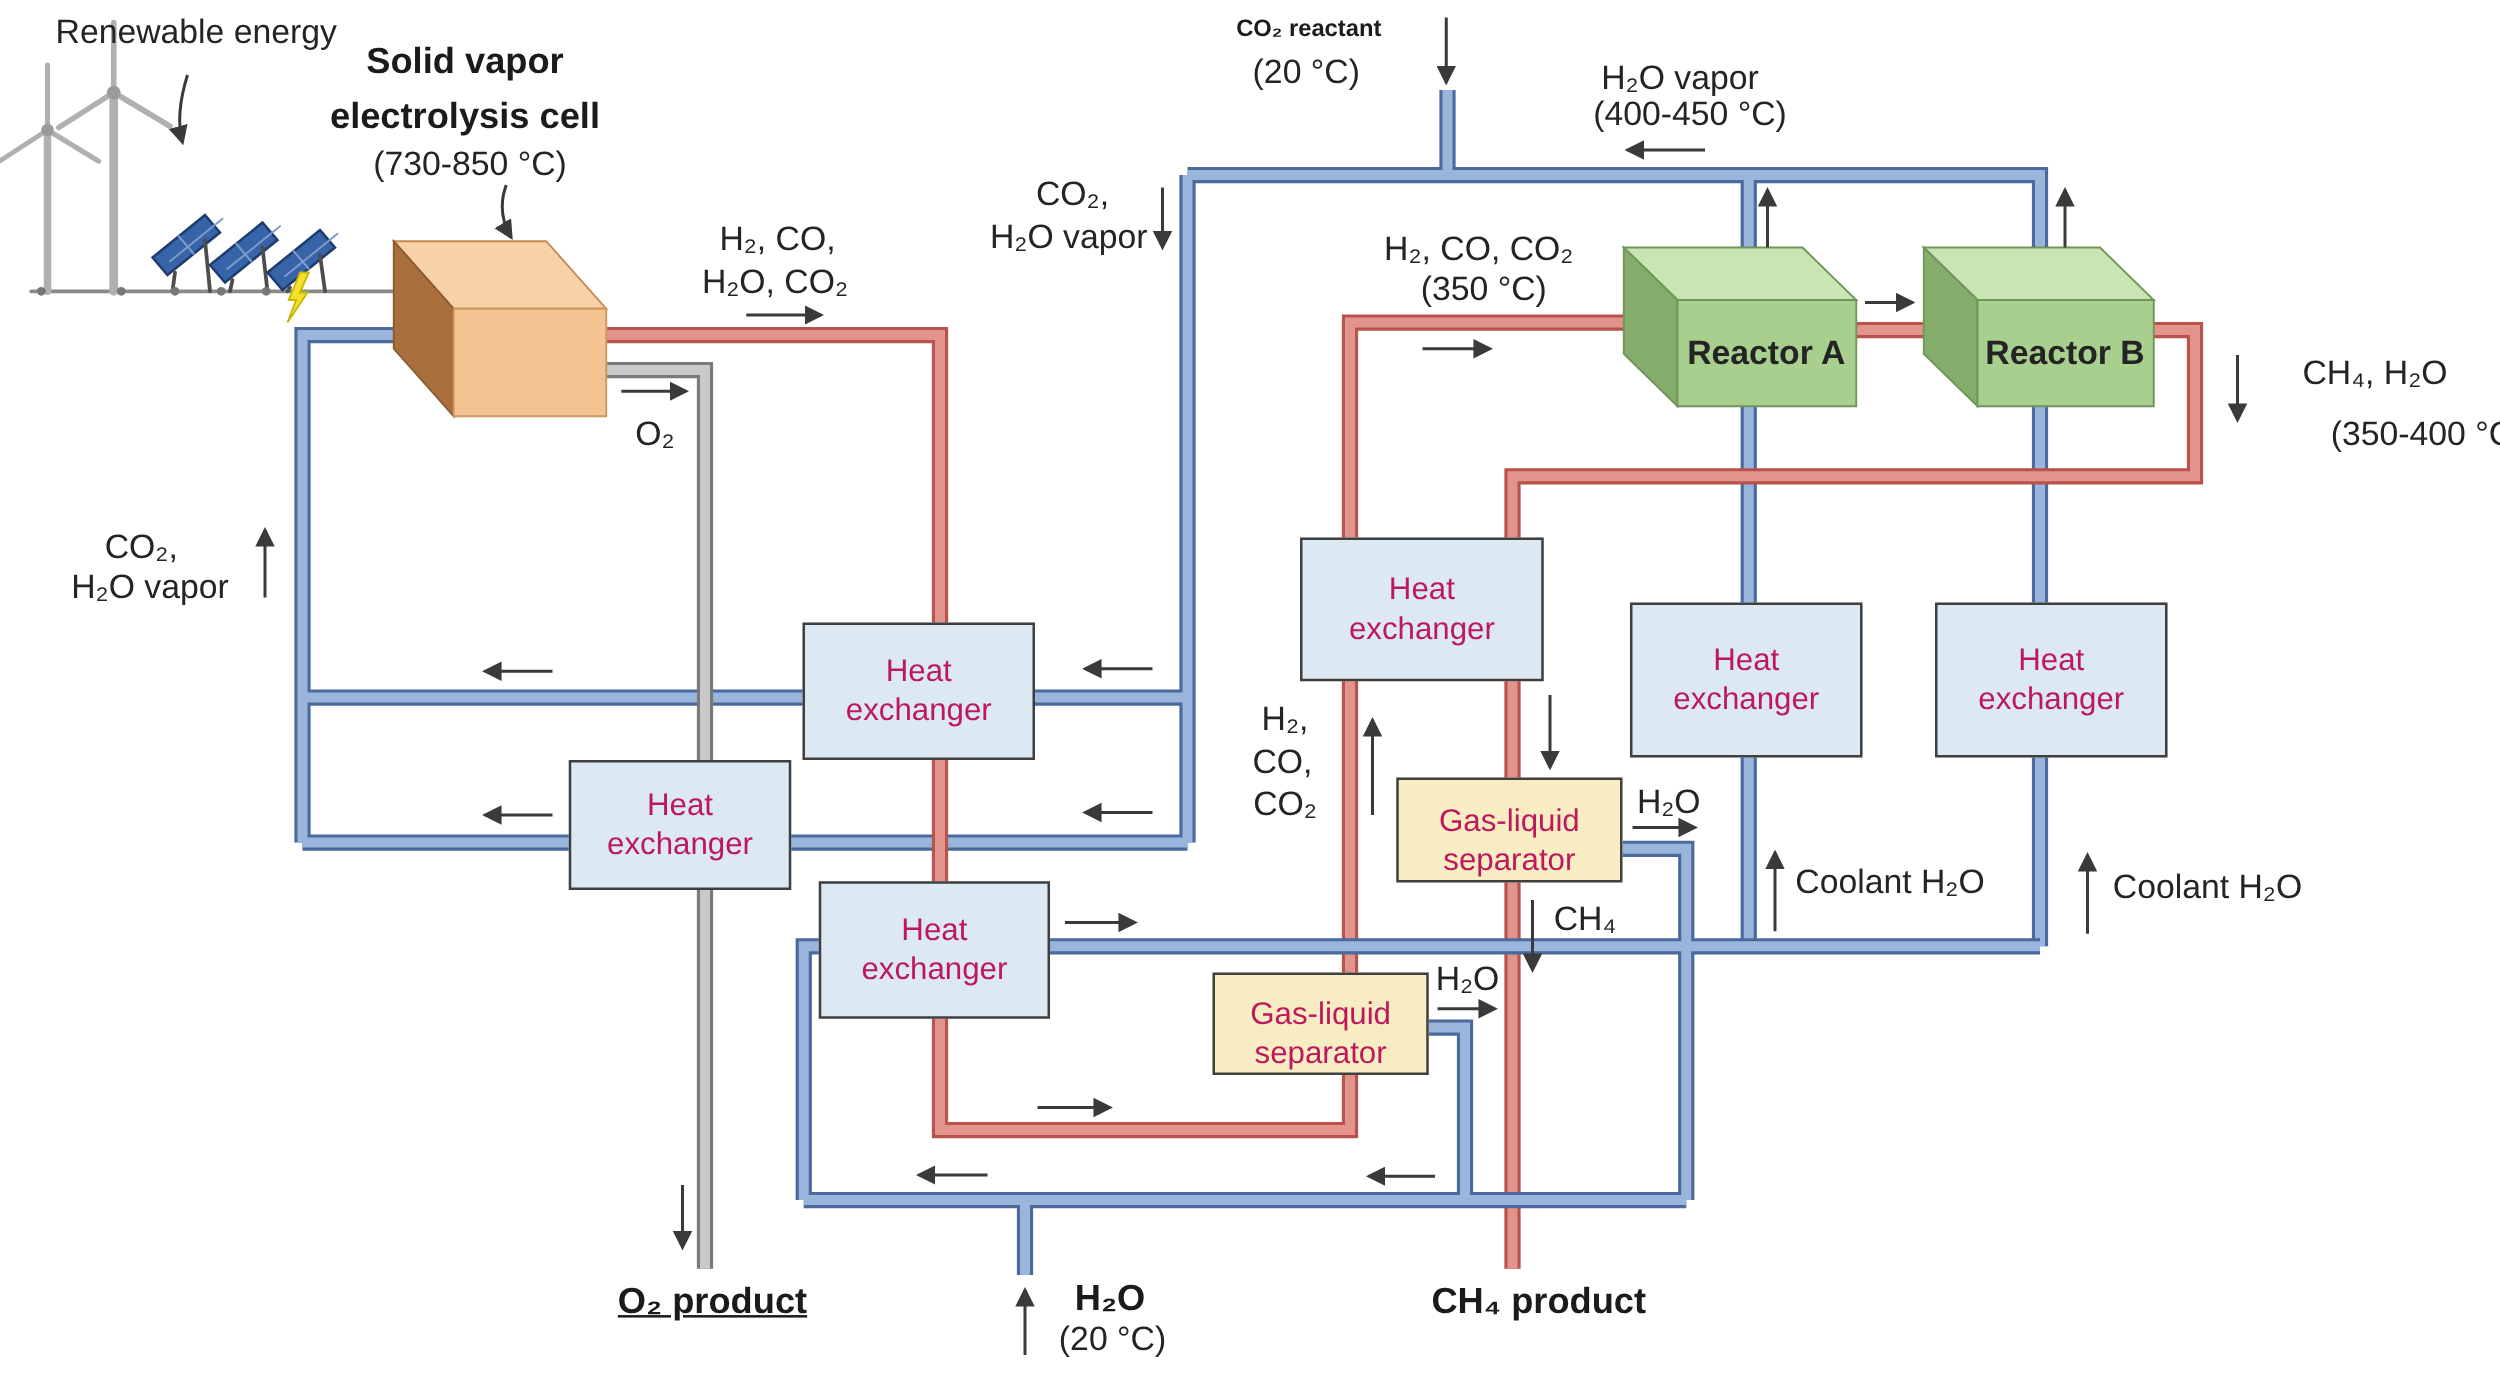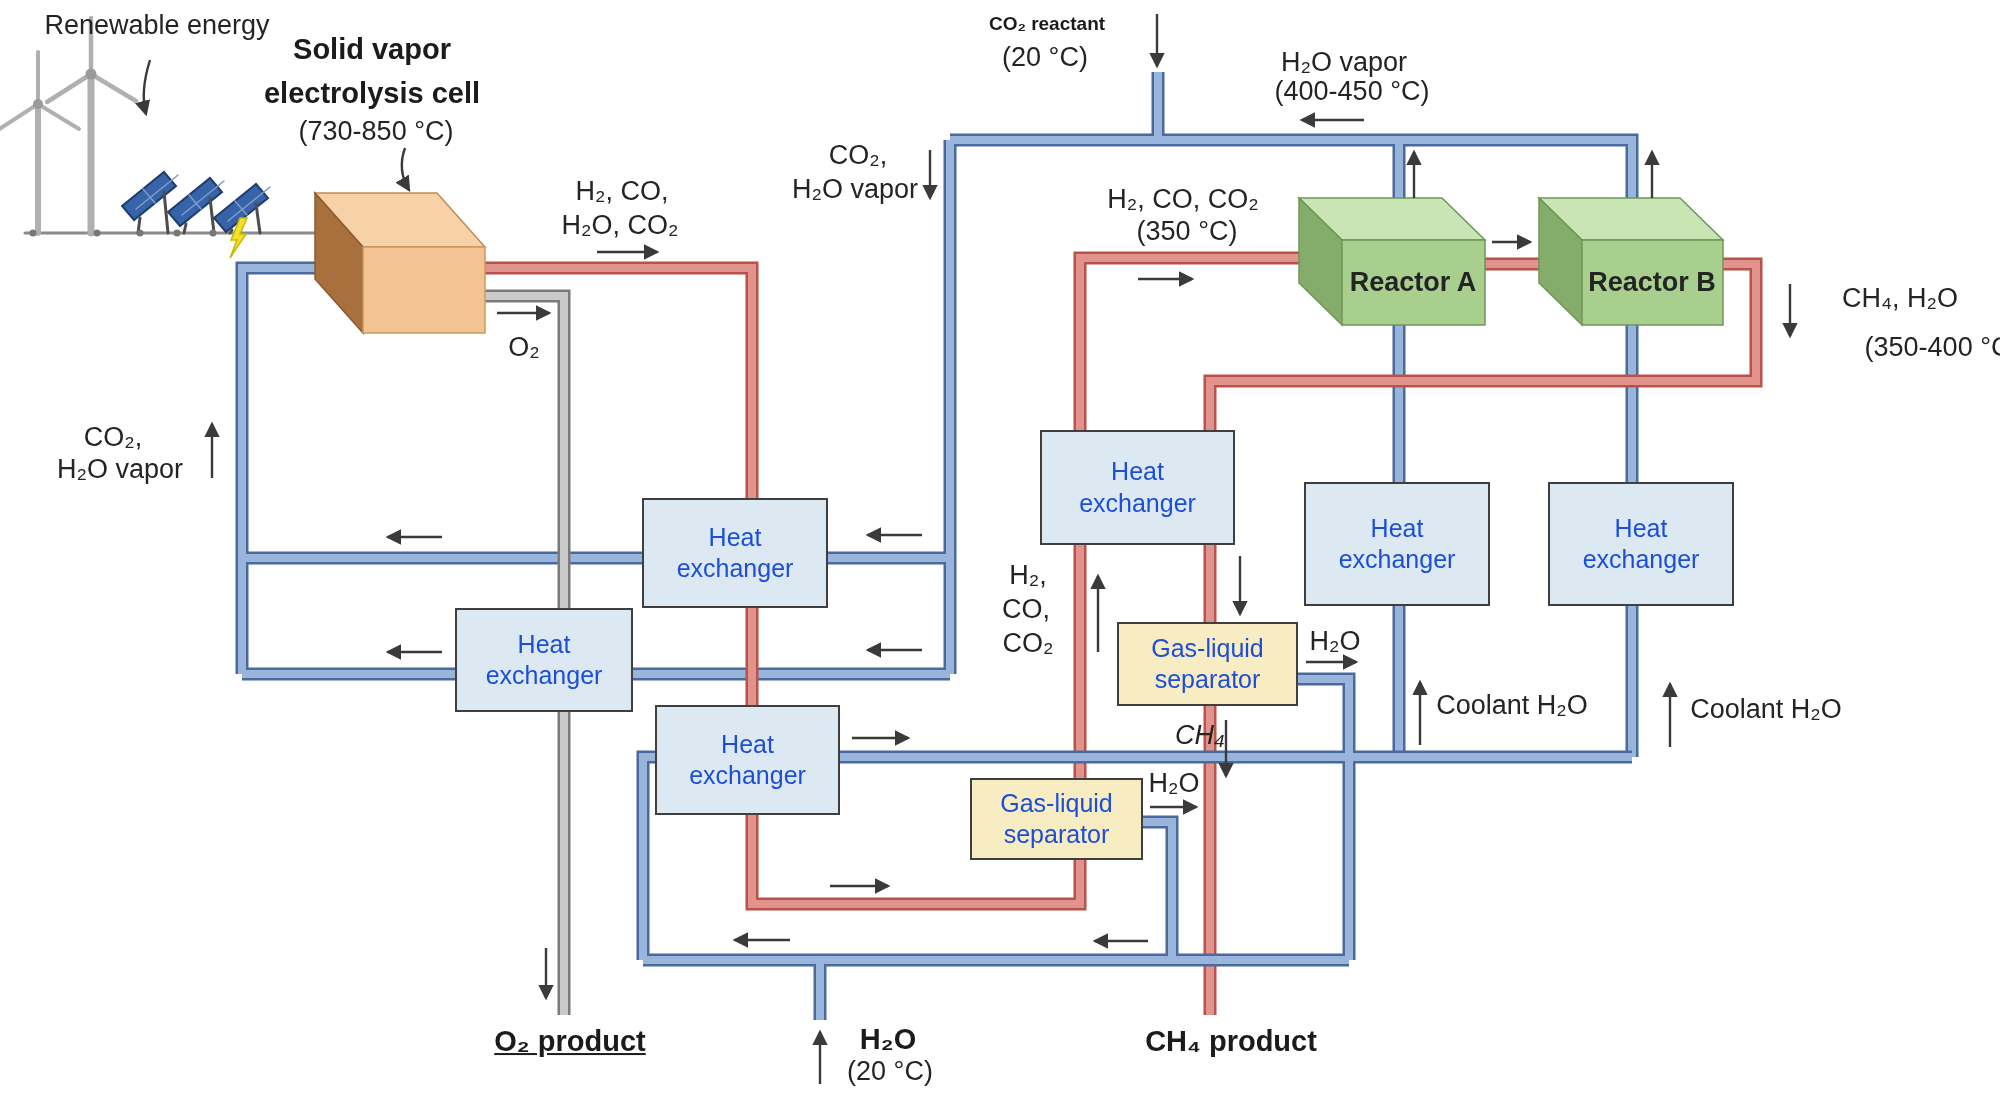--- a/index.html
+++ b/index.html
@@ -5,23 +5,23 @@
   html,body{margin:0;padding:0;background:#ffffff;}
   #canvas{position:relative;width:2000px;height:1105px;background:#ffffff;overflow:hidden;
           font-family:"Liberation Sans", sans-serif;}
   #pipes{position:absolute;left:0;top:0;z-index:1;}
   .lb{position:absolute;transform:translate(-50%,-50%);font-size:27px;color:#242424;
       white-space:nowrap;z-index:3;line-height:1.1;}
   .b{font-weight:bold;color:#1b1b1b;}
   .big{font-size:29px;}
   .box{position:absolute;z-index:4;border:2px solid #3f3f3f;display:flex;flex-direction:column;
        align-items:center;justify-content:center;text-align:center;font-size:25px;line-height:1.25;
-       color:#1d4ed8;box-sizing:border-box;}
+       color:#be185d;box-sizing:border-box;}
   .hx{background:#dce9f3;}
-  .sep{background:#f8ecc3;}
+  .sep{background:#f8ecc3;justify-content:flex-end;}
   .rlabel{z-index:5;font-weight:bold;font-size:27px;}
 </style>
 </head>
 <body>
 
 <div id="canvas">
 
 <svg id="pipes" width="2000" height="1105" viewBox="0 0 2000 1105">
   <defs>
     <marker id="ah" viewBox="0 0 10 10" refX="8.5" refY="5" markerWidth="6.5" markerHeight="6.5" orient="auto">
@@ -233,21 +233,21 @@
 <div class="lb" style="left:1183px;top:200px;">H₂, CO, CO₂</div>
 <div class="lb" style="left:1187px;top:232px;">(350 °C)</div>
 <div class="lb rlabel" style="left:1413px;top:283px;">Reactor A</div>
 <div class="lb rlabel" style="left:1652px;top:283px;">Reactor B</div>
 <div class="lb" style="left:1900px;top:299px;">CH₄, H₂O</div>
 <div class="lb" style="left:1903px;top:348px;margin-left:39px;">(350-400 °C)</div>
 <div class="lb" style="left:1028px;top:576px;">H₂,</div>
 <div class="lb" style="left:1026px;top:610px;">CO,</div>
 <div class="lb" style="left:1028px;top:644px;">CO₂</div>
 <div class="lb" style="left:1335px;top:642px;">H₂O</div>
-<div class="lb" style="left:1200px;top:736px;font-style:italic;">CH₄</div>
+<div class="lb" style="left:1268px;top:736px;">CH₄</div>
 <div class="lb" style="left:1174px;top:784px;">H₂O</div>
 <div class="lb" style="left:1512px;top:706px;">Coolant H₂O</div>
 <div class="lb" style="left:1766px;top:710px;">Coolant H₂O</div>
 <div class="lb b big" style="left:570px;top:1042px;text-decoration:underline;">O₂ product</div>
 <div class="lb b big" style="left:888px;top:1040px;">H₂O</div>
 <div class="lb" style="left:890px;top:1072px;">(20 °C)</div>
 <div class="lb b big" style="left:1210px;top:1042px;margin-left:21px;">CH₄ product</div>
 
 </div>
 

